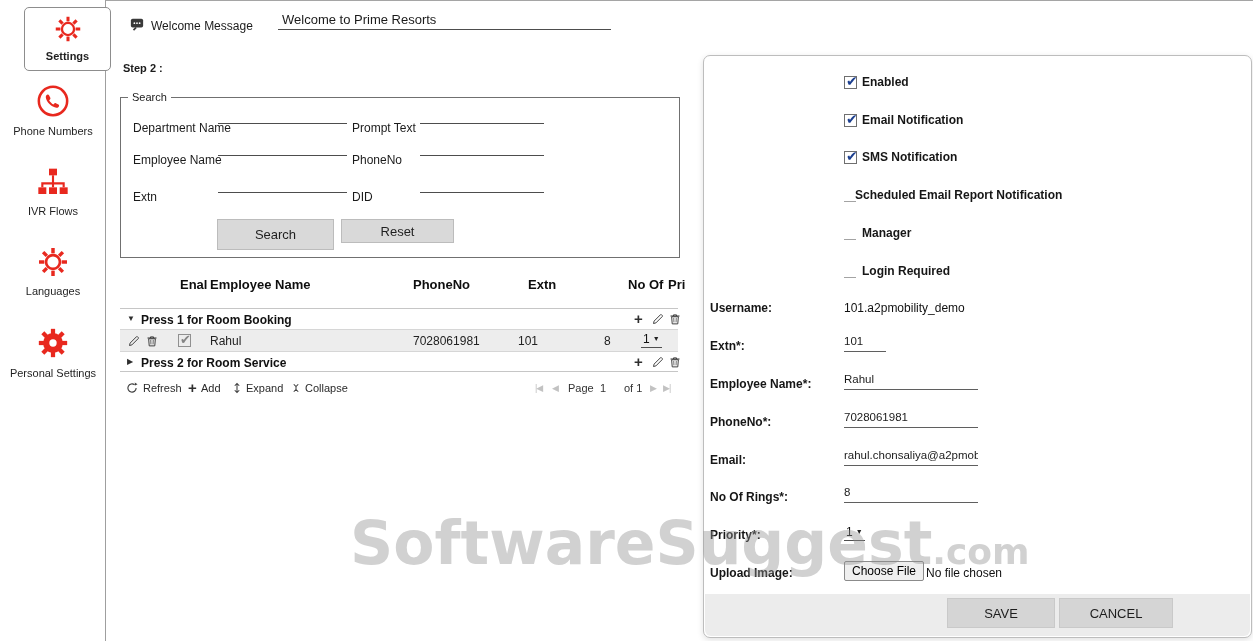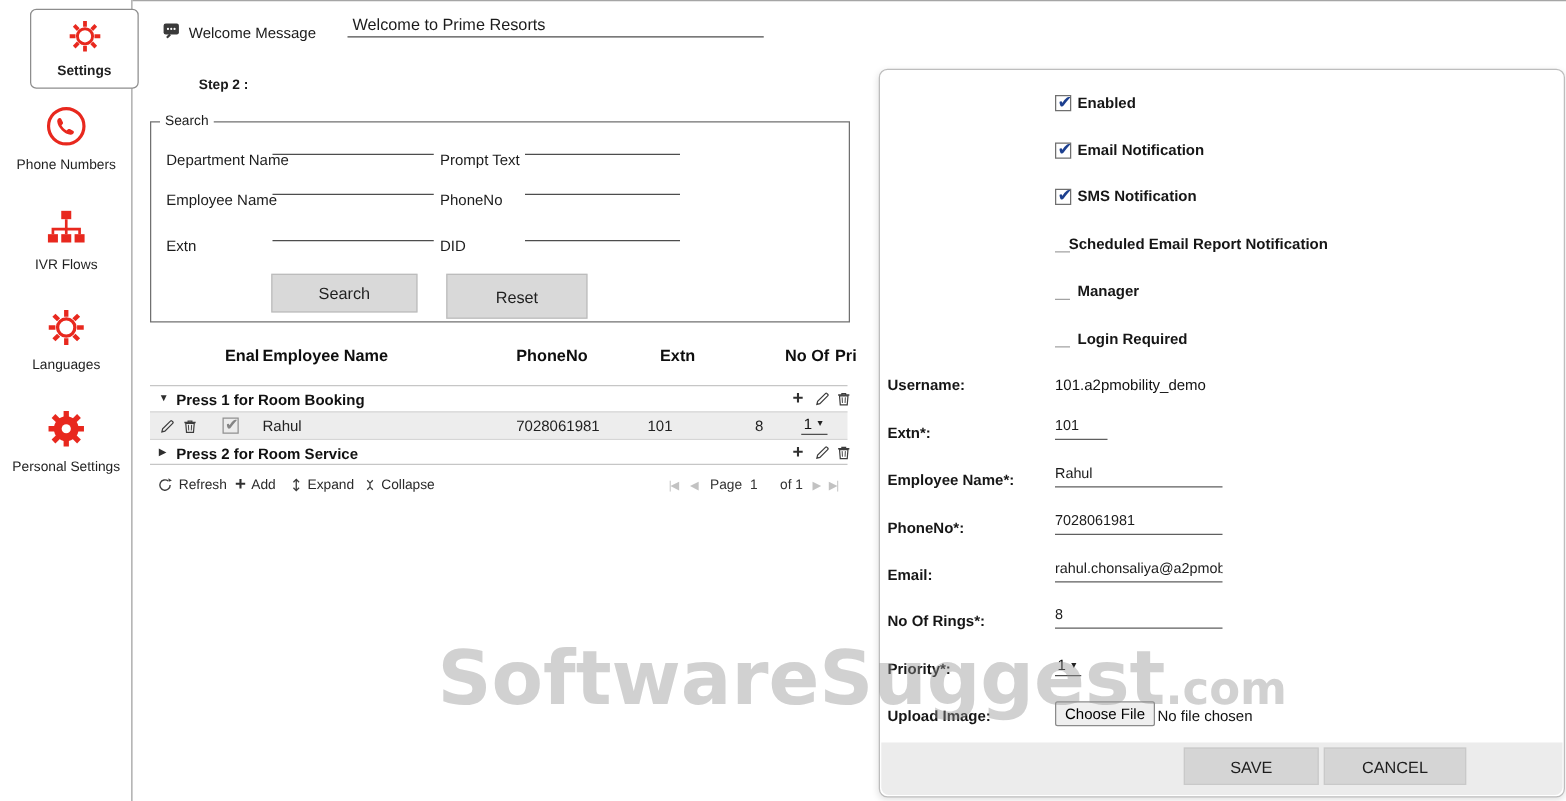--- a/index.html
+++ b/index.html
@@ -8,21 +8,21 @@
   .a{position:absolute;}
   .topline{left:0;top:0;width:1253px;height:1px;background:#a5a5a5;}
   .edgeline{left:0;top:3px;width:2px;height:73px;background:#6b6b6b;}
   .sidebar{left:0;top:0;width:106px;height:641px;border-right:1px solid #9f9f9f;background:#fff;}
   .active-card{left:24px;top:7px;width:87px;height:64px;background:#fff;border:1px solid #8d8d8d;border-radius:5px;z-index:6;text-align:center;padding-top:7px;cursor:pointer;}
   .side-item{width:106px;text-align:center;cursor:pointer;}
   .side-label{display:block;font-size:11px;color:#1f1f1f;margin-top:3px;white-space:nowrap;}
   .red{color:#e8281e;}
   .dark{color:#3a3a3a;}
   .lbl{font-size:12px;color:#1b1b1b;white-space:nowrap;}
-  .sm{font-size:11px;margin-left:36px;}
+  .sm{font-size:11px;}
   .b{font-weight:bold;}
   .uline{border-bottom:1px solid #4d4d4d;height:18px;font-size:13px;padding-left:4px;white-space:nowrap;overflow:hidden;cursor:text;}
   .sbox{border:1px solid #707070;}
   .legend{background:#fff;padding:0 4px;font-size:11px;color:#1b1b1b;}
   .btn{background:#d9d9d9;border:1px solid #bcbcbc;font-size:13px;color:#1f1f1f;font-family:inherit;cursor:pointer;}
   .hdr{font-weight:bold;font-size:13px;color:#0e0e0e;white-space:nowrap;}
   .trow{left:15px;width:558px;}
   .g-row{border-top:1px solid #c6c6c6;}
   .d-row{background:#ededed;border-top:1px solid #d6d6d6;}
   .b-row{border-top:1px solid #d6d6d6;border-bottom:1px solid #c6c6c6;}
@@ -184,21 +184,21 @@
   <div class="a uline" style="left:113px;top:138px;width:129px;"></div>
   <span class="a lbl" style="left:247px;top:153px;">PhoneNo</span>
   <div class="a uline" style="left:315px;top:138px;width:124px;"></div>
 
   <span class="a lbl" style="left:28px;top:190px;">Extn</span>
   <div class="a uline" style="left:113px;top:175px;width:129px;"></div>
   <span class="a lbl" style="left:247px;top:190px;">DID</span>
   <div class="a uline" style="left:315px;top:175px;width:124px;"></div>
 
   <button class="a btn" style="left:112px;top:219px;width:117px;height:31px;">Search</button>
-  <button class="a btn" style="left:236px;top:219px;width:113px;height:36px;margin-left:16px;">Reset</button>
+  <button class="a btn" style="left:236px;top:219px;width:113px;height:24px;">Reset</button>
 
   <span class="a hdr" style="left:75px;top:277px;">Enal</span>
   <span class="a hdr" style="left:105px;top:277px;">Employee Name</span>
   <span class="a hdr" style="left:308px;top:277px;">PhoneNo</span>
   <span class="a hdr" style="left:423px;top:277px;">Extn</span>
   <span class="a hdr" style="left:523px;top:277px;">No Of</span>
   <span class="a hdr" style="left:563px;top:277px;">Pri</span>
 
   <div class="a trow g-row" style="top:308px;height:21px;">
     <span class="a tri" style="left:7px;top:5px;">▼</span>

